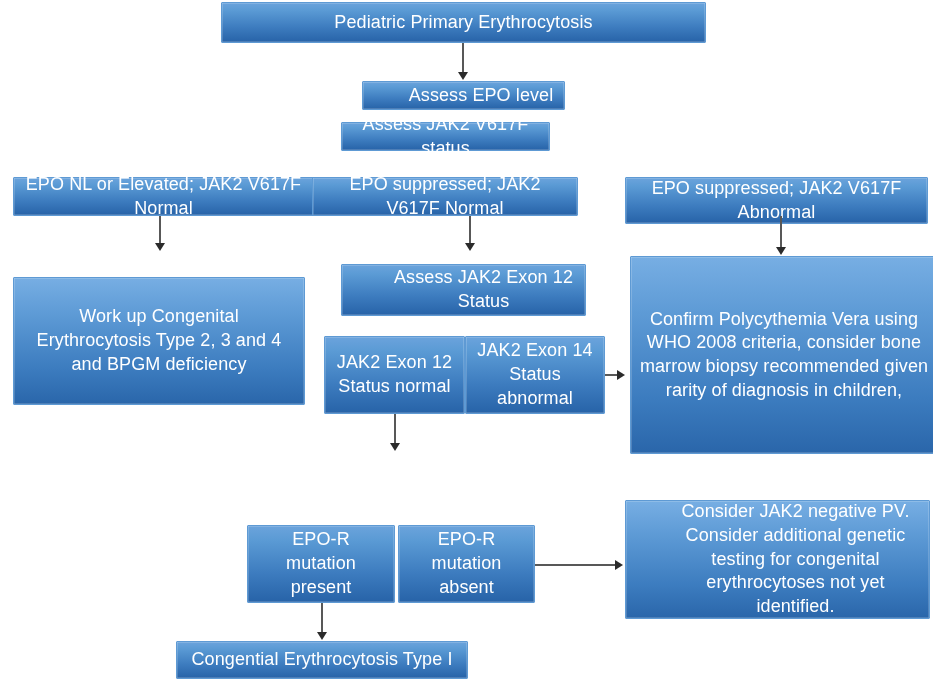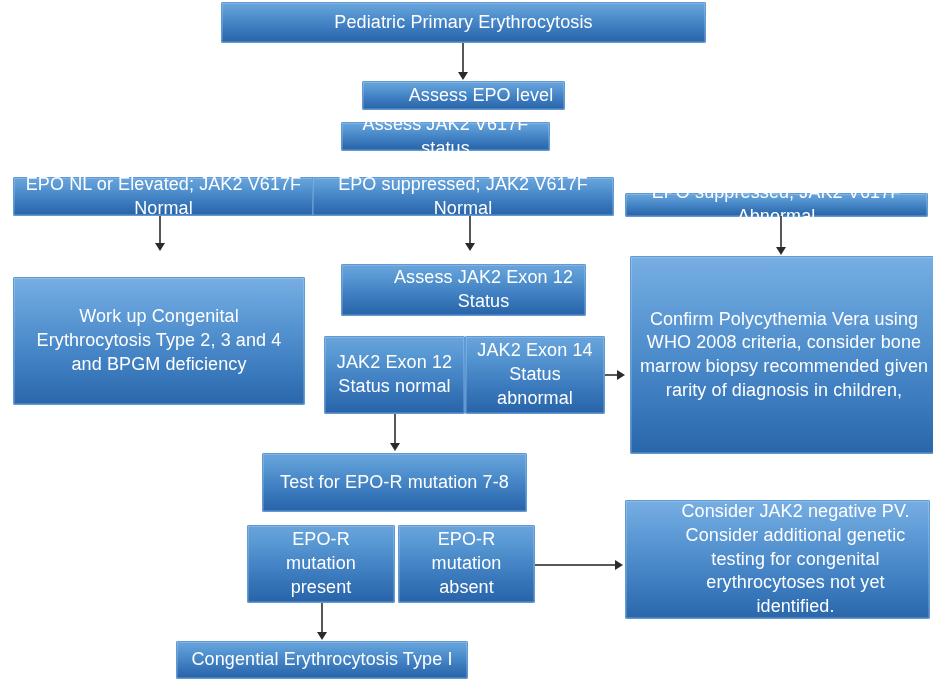--- a/index.html
+++ b/index.html
@@ -74,23 +74,23 @@
 
   <div class="vline" style="left:462px; top:43px; height:31px;"></div>
   <div class="arrow-down" style="left:458px; top:72px;"></div>
 
   <div class="node" style="left:362px; top:81px; width:203px; height:29px;padding-left:43px;">Assess EPO level</div>
 
   <div class="node" style="left:341px; top:122px; width:209px; height:29px;">Assess JAK2 V617F status</div>
 
   <div class="node" style="left:1px; top:177px; width:301px; height:39px;margin-left:12px;">EPO NL or Elevated; JAK2 V617F Normal</div>
 
-  <div class="node" style="left:312px; top:177px; width:302px; height:39px;">EPO suppressed; JAK2 V617F Normal</div>
+  <div class="node" style="left:312px; top:177px; width:266px; height:39px;">EPO suppressed; JAK2 V617F Normal</div>
 
-  <div class="node" style="left:625px; top:193px; width:303px; height:24px;">EPO suppressed; JAK2 V617F Abnormal</div>
+  <div class="node" style="left:625px; top:177px; width:303px; height:47px;">EPO suppressed; JAK2 V617F Abnormal</div>
 
   <div class="vline" style="left:159px; top:216px; height:29px;"></div>
   <div class="arrow-down" style="left:155px; top:243px;"></div>
 
   <div class="vline" style="left:469px; top:216px; height:29px;"></div>
   <div class="arrow-down" style="left:465px; top:243px;"></div>
 
   <div class="vline" style="left:780px; top:216px; height:33px;"></div>
   <div class="arrow-down" style="left:776px; top:247px;"></div>
 
@@ -103,21 +103,20 @@
   <div class="node" style="left:465px; top:336px; width:140px; height:78px;">JAK2 Exon 14 Status abnormal</div>
 
   <div class="hline" style="left:605px; top:374px; width:15px;"></div>
   <div class="arrow-right" style="left:617px; top:370px;"></div>
 
   <div class="node tall" style="left:630px; top:256px; width:308px; height:198px;">Confirm Polycythemia Vera using WHO 2008 criteria, consider bone marrow biopsy recommended given rarity of diagnosis in children,</div>
 
   <div class="vline" style="left:394px; top:414px; height:32px;"></div>
   <div class="arrow-down" style="left:390px; top:443px;"></div>
 
-  <div class="node" style="left:262px; top:453px; width:265px; height:59px;">Test for EPO-R mutation 7-8</div>
 
   <div class="node" style="left:398px; top:525px; width:137px; height:78px;">EPO-R mutation absent</div>
 
   <div class="node" style="left:247px; top:525px; width:148px; height:78px;">EPO-R mutation present</div>
 
   <div class="hline" style="left:535px; top:564px; width:83px;"></div>
   <div class="arrow-right" style="left:615px; top:560px;"></div>
 
   <div class="node tall" style="left:625px; top:500px; width:305px; height:119px;padding-left:44px;">Consider JAK2 negative PV. Consider additional genetic testing for congenital erythrocytoses not yet identified.</div>
 

